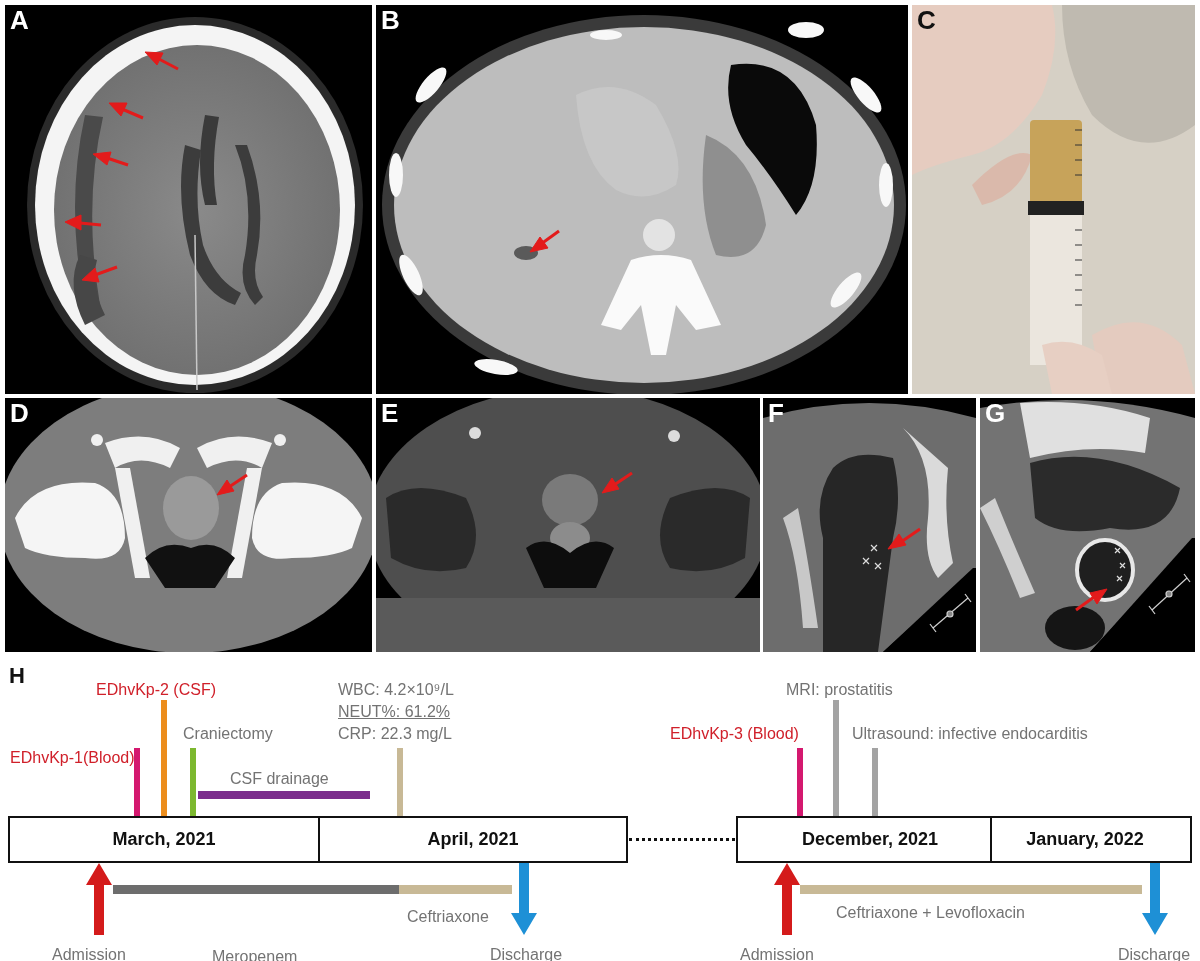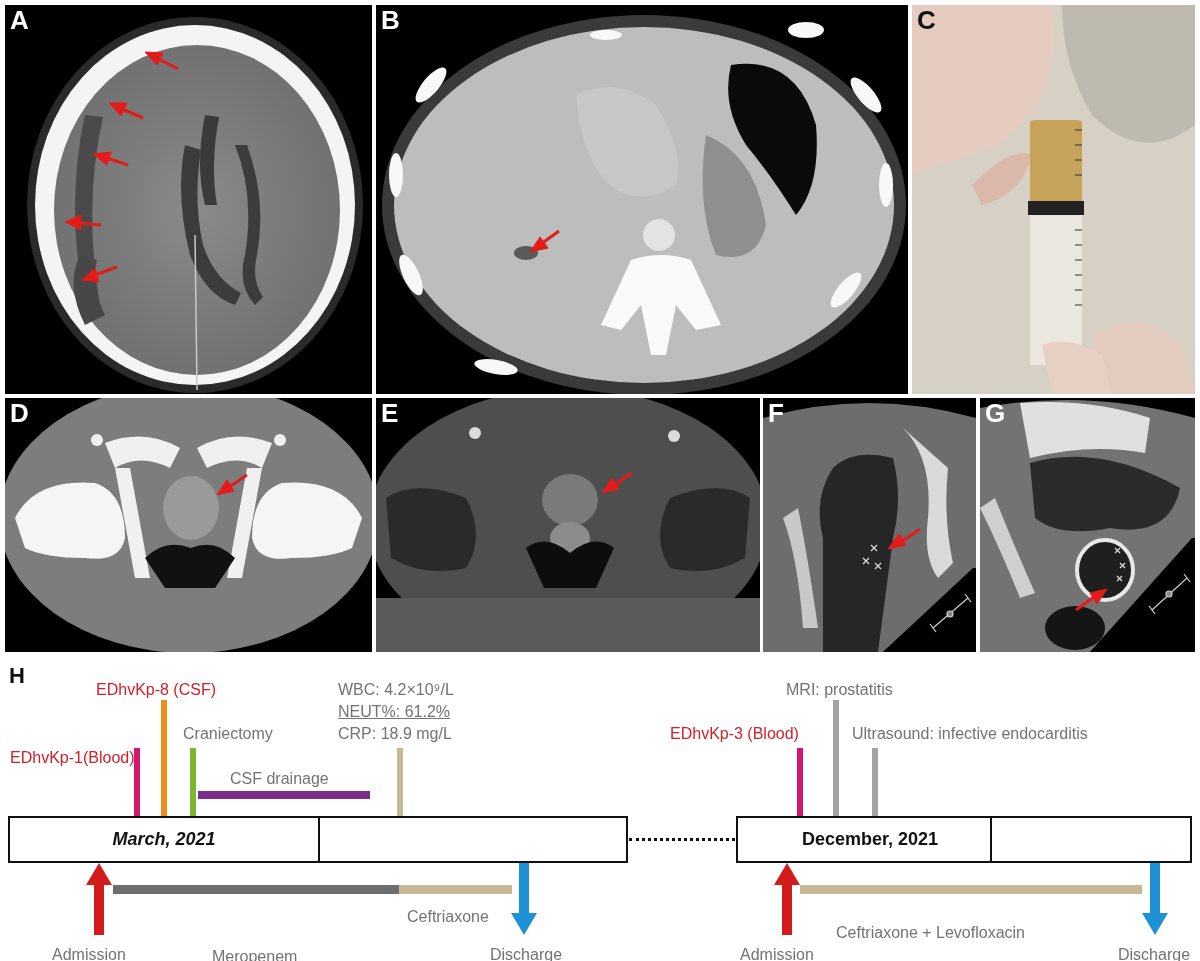--- a/index.html
+++ b/index.html
@@ -202,35 +202,36 @@
         <polygon points="127,191 117,206 110,195"></polygon>
     </g>
   </svg>
   <div class="plabel">G</div>
 </div>
 
 <div class="tl">
   <div class="hlabel">H</div>
 
   <div class="t red" style="left:10px; top:69px;margin-top:24px;">EDhvKp-1(Blood)</div>
-  <div class="t red" style="left:96px; top:25px;">EDhvKp-8 (CSF)</div>
+  <div class="t red" style="left:96px; top:25px;">EDhvKp-2 (CSF)</div>
   <div class="t" style="left:183px; top:69px;">Craniectomy</div>
   <div class="t" style="left:230px; top:114px;">CSF drainage</div>
   <div class="t" style="left:338px; top:25px;">WBC: 4.2×10⁹/L</div>
   <div class="t" style="left:338px; top:47px;text-decoration:underline;">NEUT%: 61.2%</div>
-  <div class="t" style="left:338px; top:69px;">CRP: 18.9 mg/L</div>
+  <div class="t" style="left:338px; top:69px;">CRP: 22.3 mg/L</div>
 
   <div class="vbar" style="left:134px; top:93px; height:68px; background:#d4186f;"></div>
   <div class="vbar" style="left:161px; top:45px; height:116px; background:#ec8d1c;"></div>
   <div class="vbar" style="left:190px; top:93px; height:68px; background:#7cb82f;"></div>
   <div class="hbar" style="left:198px; top:136px; width:172px; height:8px; background:#7b2c8c;"></div>
   <div class="vbar" style="left:397px; top:93px; height:68px; background:#c8b996;"></div>
 
   <div class="box" style="left:8px; top:161px; width:620px; height:47px;">
-    <div class="cell" style="left:0; width:308px; border-right:2px solid #111;font-style:italic;">March, 2021</div>
+    <div class="cell" style="left:0; width:308px; border-right:2px solid #111;">March, 2021</div>
+    <div class="cell" style="left:310px; right:0;">April, 2021</div>
   </div>
 
   <div class="dotted" style="left:629px; top:183px; width:106px;"></div>
 
   <div class="hbar" style="left:113px; top:230px; width:286px; background:#6d6d6d;"></div>
   <div class="hbar" style="left:399px; top:230px; width:113px; background:#c8b996;"></div>
   <div class="t" style="left:212px; top:252px;margin-top:40px;">Meropenem</div>
   <div class="t" style="left:407px; top:252px;">Ceftriaxone</div>
 
   <svg class="arrow" style="left:86px; top:208px;" width="26" height="72" viewBox="0 0 26 72">
@@ -246,24 +247,25 @@
   <div class="t red" style="left:670px; top:69px;">EDhvKp-3 (Blood)</div>
   <div class="t" style="left:786px; top:25px;">MRI: prostatitis</div>
   <div class="t" style="left:852px; top:69px;text-align:center;">Ultrasound: infective endocarditis</div>
 
   <div class="vbar" style="left:797px; top:93px; height:68px; background:#d4186f;"></div>
   <div class="vbar" style="left:833px; top:45px; height:116px; background:#a3a3a3;"></div>
   <div class="vbar" style="left:872px; top:93px; height:68px; background:#a3a3a3;"></div>
 
   <div class="box" style="left:736px; top:161px; width:456px; height:47px;">
     <div class="cell" style="left:12px; width:240px; border-right:2px solid #111;">December, 2021</div>
+    <div class="cell" style="left:242px; right:0;">January, 2022</div>
   </div>
 
   <div class="hbar" style="left:800px; top:230px; width:342px; background:#c8b996;"></div>
-  <div class="t" style="left:836px; top:268px;">Ceftriaxone + Levofloxacin</div>
+  <div class="t" style="left:836px; top:248px;">Ceftriaxone + Levofloxacin</div>
 
   <svg class="arrow" style="left:774px; top:208px;" width="26" height="72" viewBox="0 0 26 72">
     <polygon points="13,0 26,22 18,22 18,72 8,72 8,22 0,22" fill="#d41b1b"></polygon>
   </svg>
   <div class="t" style="left:740px; top:290px;">Admission</div>
 
   <svg class="arrow" style="left:1142px; top:208px;" width="26" height="72" viewBox="0 0 26 72">
     <polygon points="8,0 18,0 18,50 26,50 13,72 0,50 8,50" fill="#1e90d6"></polygon>
   </svg>
   <div class="t" style="left:1118px; top:290px;">Discharge</div>

